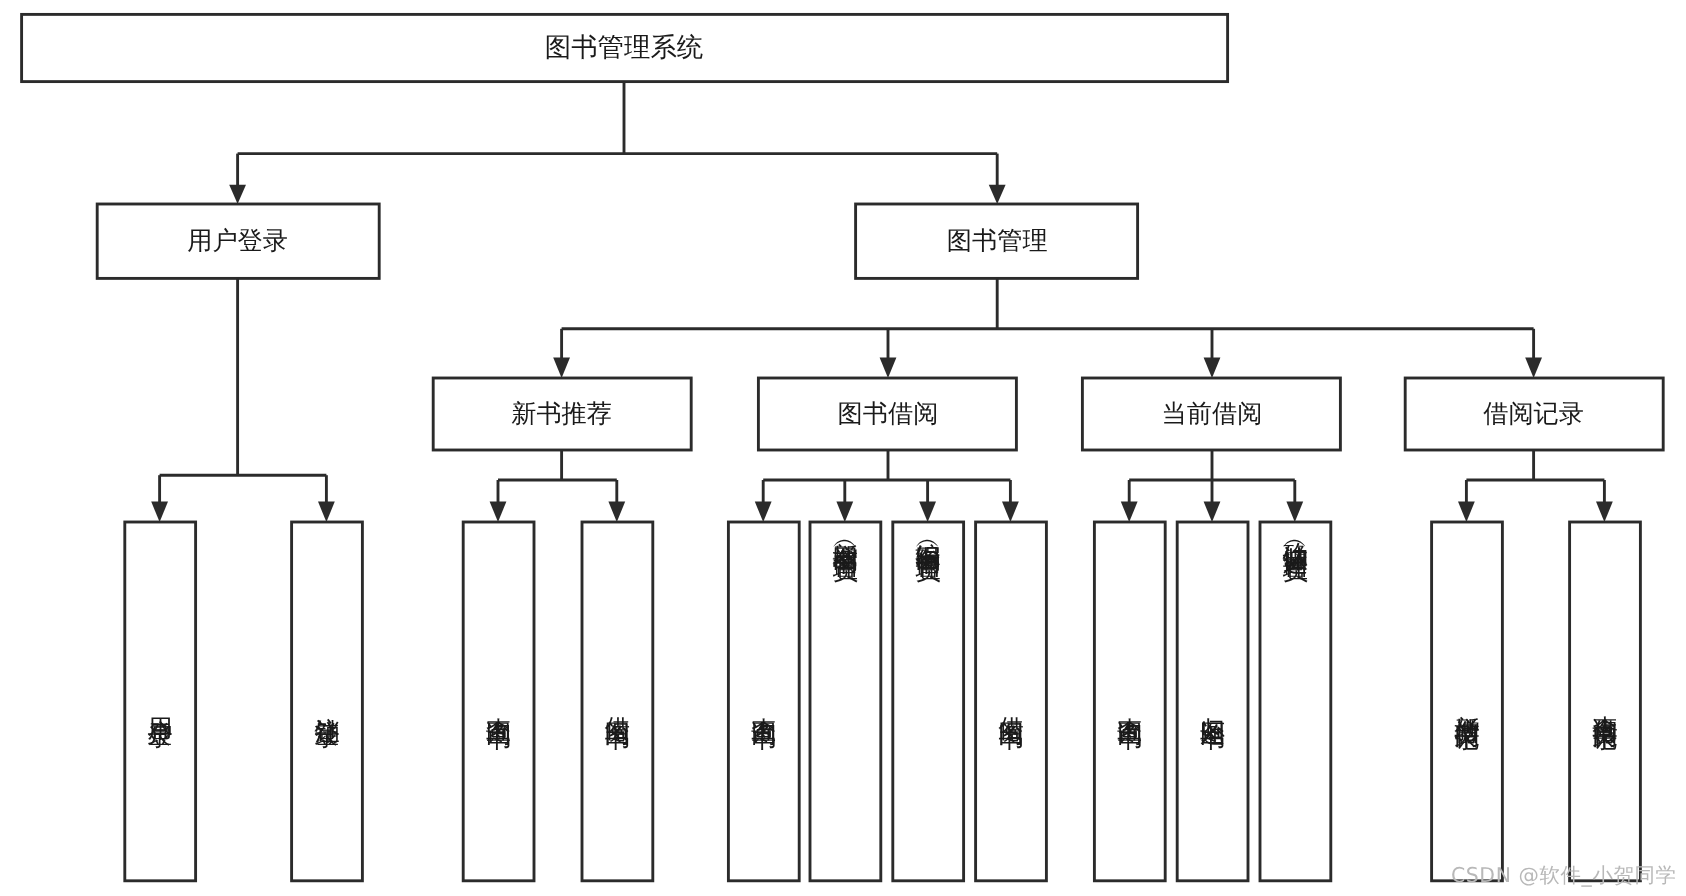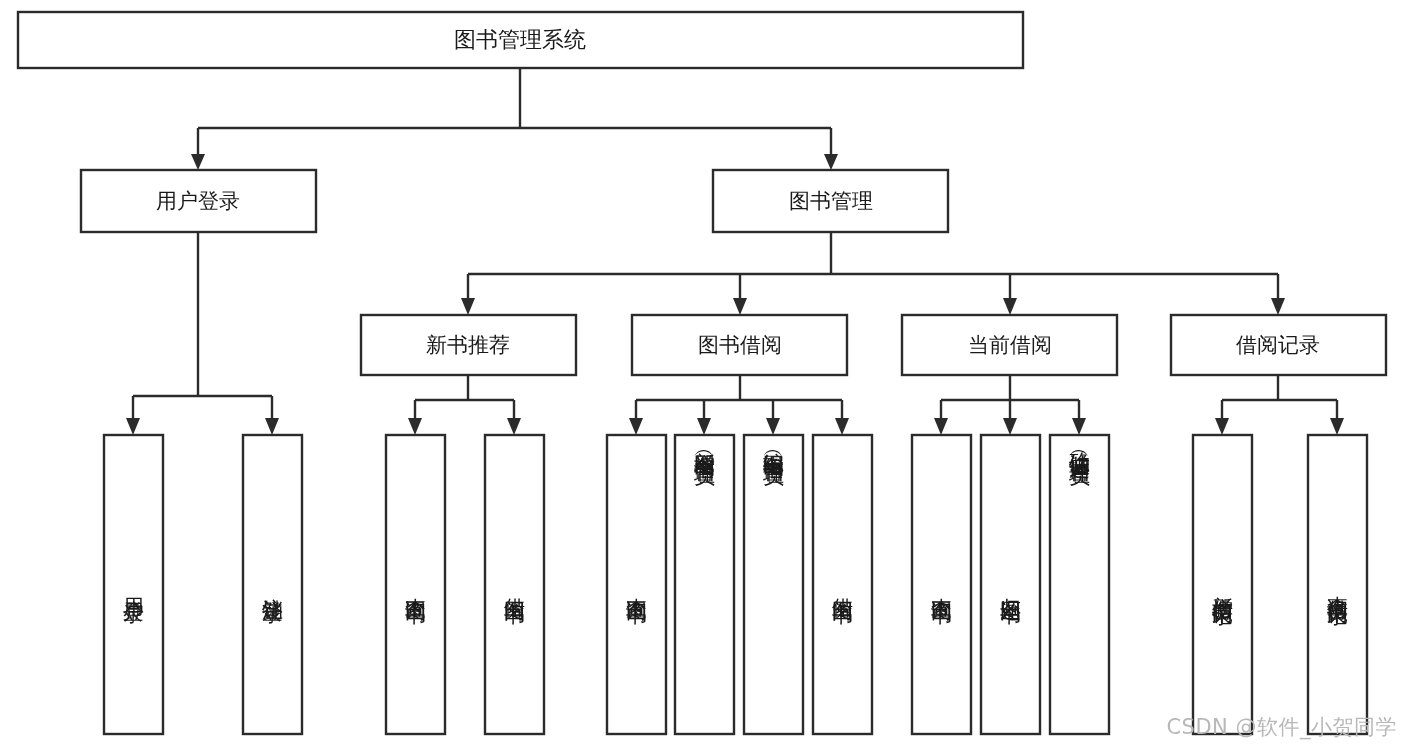--- a/index.html
+++ b/index.html
@@ -68,21 +68,21 @@
     letter-spacing: 2px;
     color: #1a1a1a;
     white-space: nowrap;
     text-align: center;
   }
   .watermark {
     position: absolute;
     right: 8px;
     bottom: 6px;
     font-family: "DejaVu Sans", "Liberation Sans", sans-serif;
-    font-size: 21px;
+    font-size: 17px;
     color: #b8b8b8;
     letter-spacing: 0.5px;
     white-space: nowrap;
   }
 </style>
 </head>
 <body>
 
 <div id="diagram-root">
 

